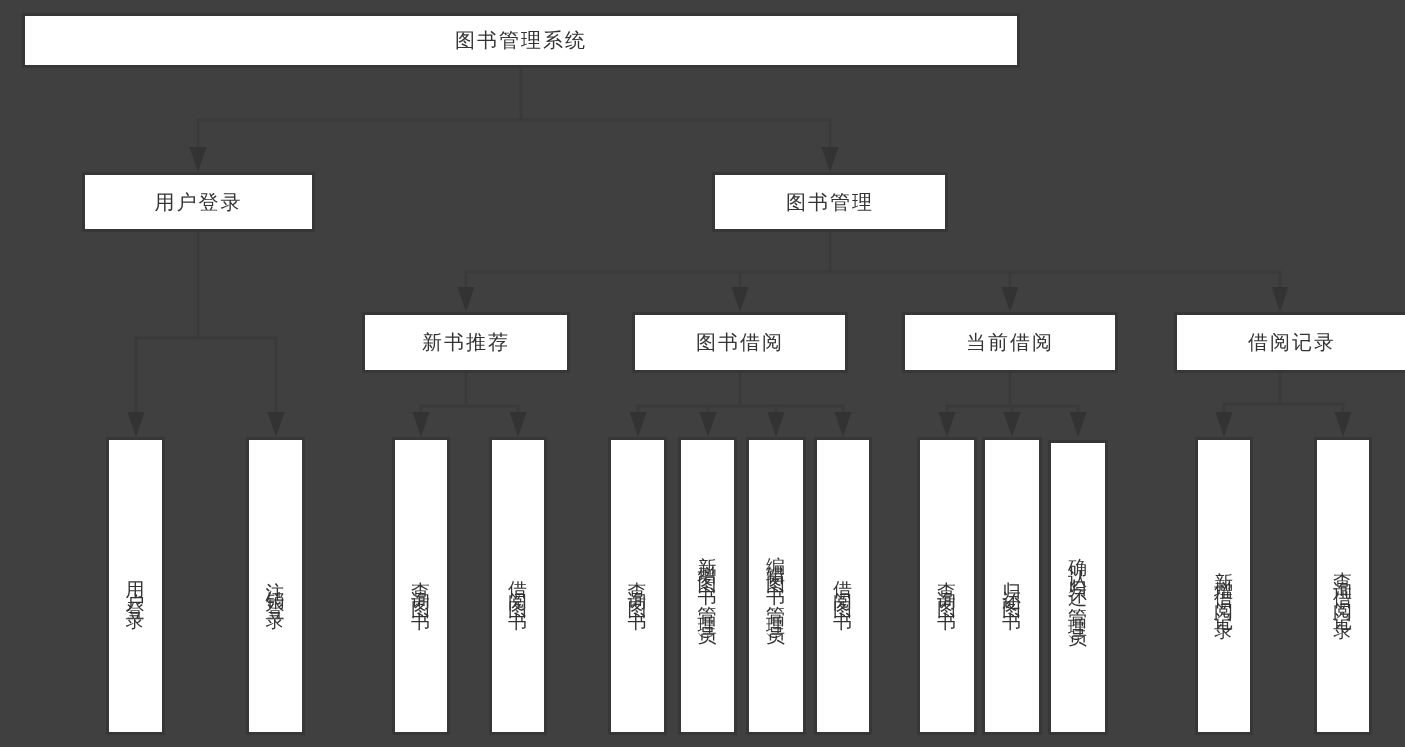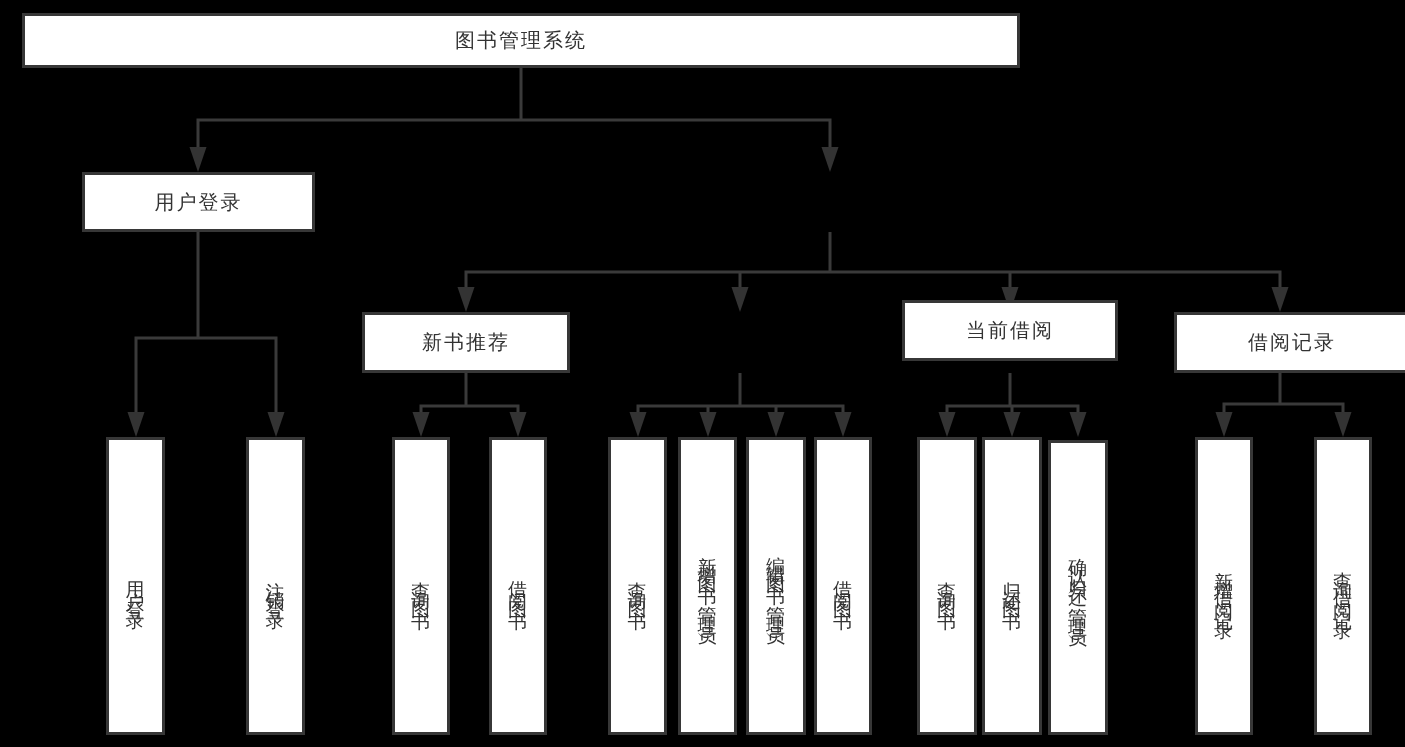--- a/index.html
+++ b/index.html
@@ -1,20 +1,20 @@
 <!DOCTYPE html>
 <html><head>
 <meta charset="utf-8">
 <style>
   html, body { margin: 0; padding: 0; background: #ffffff; }
   #canvas {
     position: relative;
     width: 1405px;
     height: 747px;
-    background: #000000;
+    background: #404040;
     font-family: "DejaVu Sans", "Liberation Sans", sans-serif;
     overflow: hidden;
   }
   #connectors {
     position: absolute;
     left: 0; top: 0;
     width: 1405px; height: 747px;
     pointer-events: none;
   }
   #connectors path {
@@ -110,23 +110,25 @@
     <g>
       <path d="M1280 373 V404 M1222.5 404 H1344.5 M1224 402.5 V416 M1343 402.5 V416"></path>
       <polygon points="1215.5,412 1232.5,412 1224,437"></polygon>
       <polygon points="1334.5,412 1351.5,412 1343,437"></polygon>
     </g>
   </svg>
 
   <div class="node hnode" style="left:22px; top:13px; width:998px; height:55px;">图书管理系统</div>
 
   <div class="node hnode" style="left:82px; top:172px; width:233px; height:60px;">用户登录</div>
+  <div class="node hnode" style="left:712px; top:172px; width:236px; height:60px;">图书管理</div>
 
   <div class="node hnode" style="left:362px; top:312px; width:208px; height:61px;text-align:center;">新书推荐</div>
-  <div class="node hnode" style="left:902px; top:300px; width:216px; height:61px;">当前借阅</div>
+  <div class="node hnode" style="left:632px; top:312px; width:216px; height:61px;">图书借阅</div>
+  <div class="node hnode" style="left:902px; top:312px; width:216px; height:61px;">当前借阅</div>
   <div class="node hnode" style="left:1174px; top:312px; width:236px; height:61px;">借阅记录</div>
 
   <div class="node vnode" style="left:106px; top:437px; width:59px; height:298px;">用户登录</div>
   <div class="node vnode" style="left:246px; top:437px; width:59px; height:298px;">注销登录</div>
 
   <div class="node vnode" style="left:392px; top:437px; width:58px; height:298px;">查询图书</div>
   <div class="node vnode" style="left:489px; top:437px; width:58px; height:298px;">借阅图书</div>
 
   <div class="node vnode" style="left:608px; top:437px; width:59px; height:298px;">查询图书</div>
   <div class="node vnode" style="left:678px; top:437px; width:59px; height:298px;">新增图书（管理员）</div>

